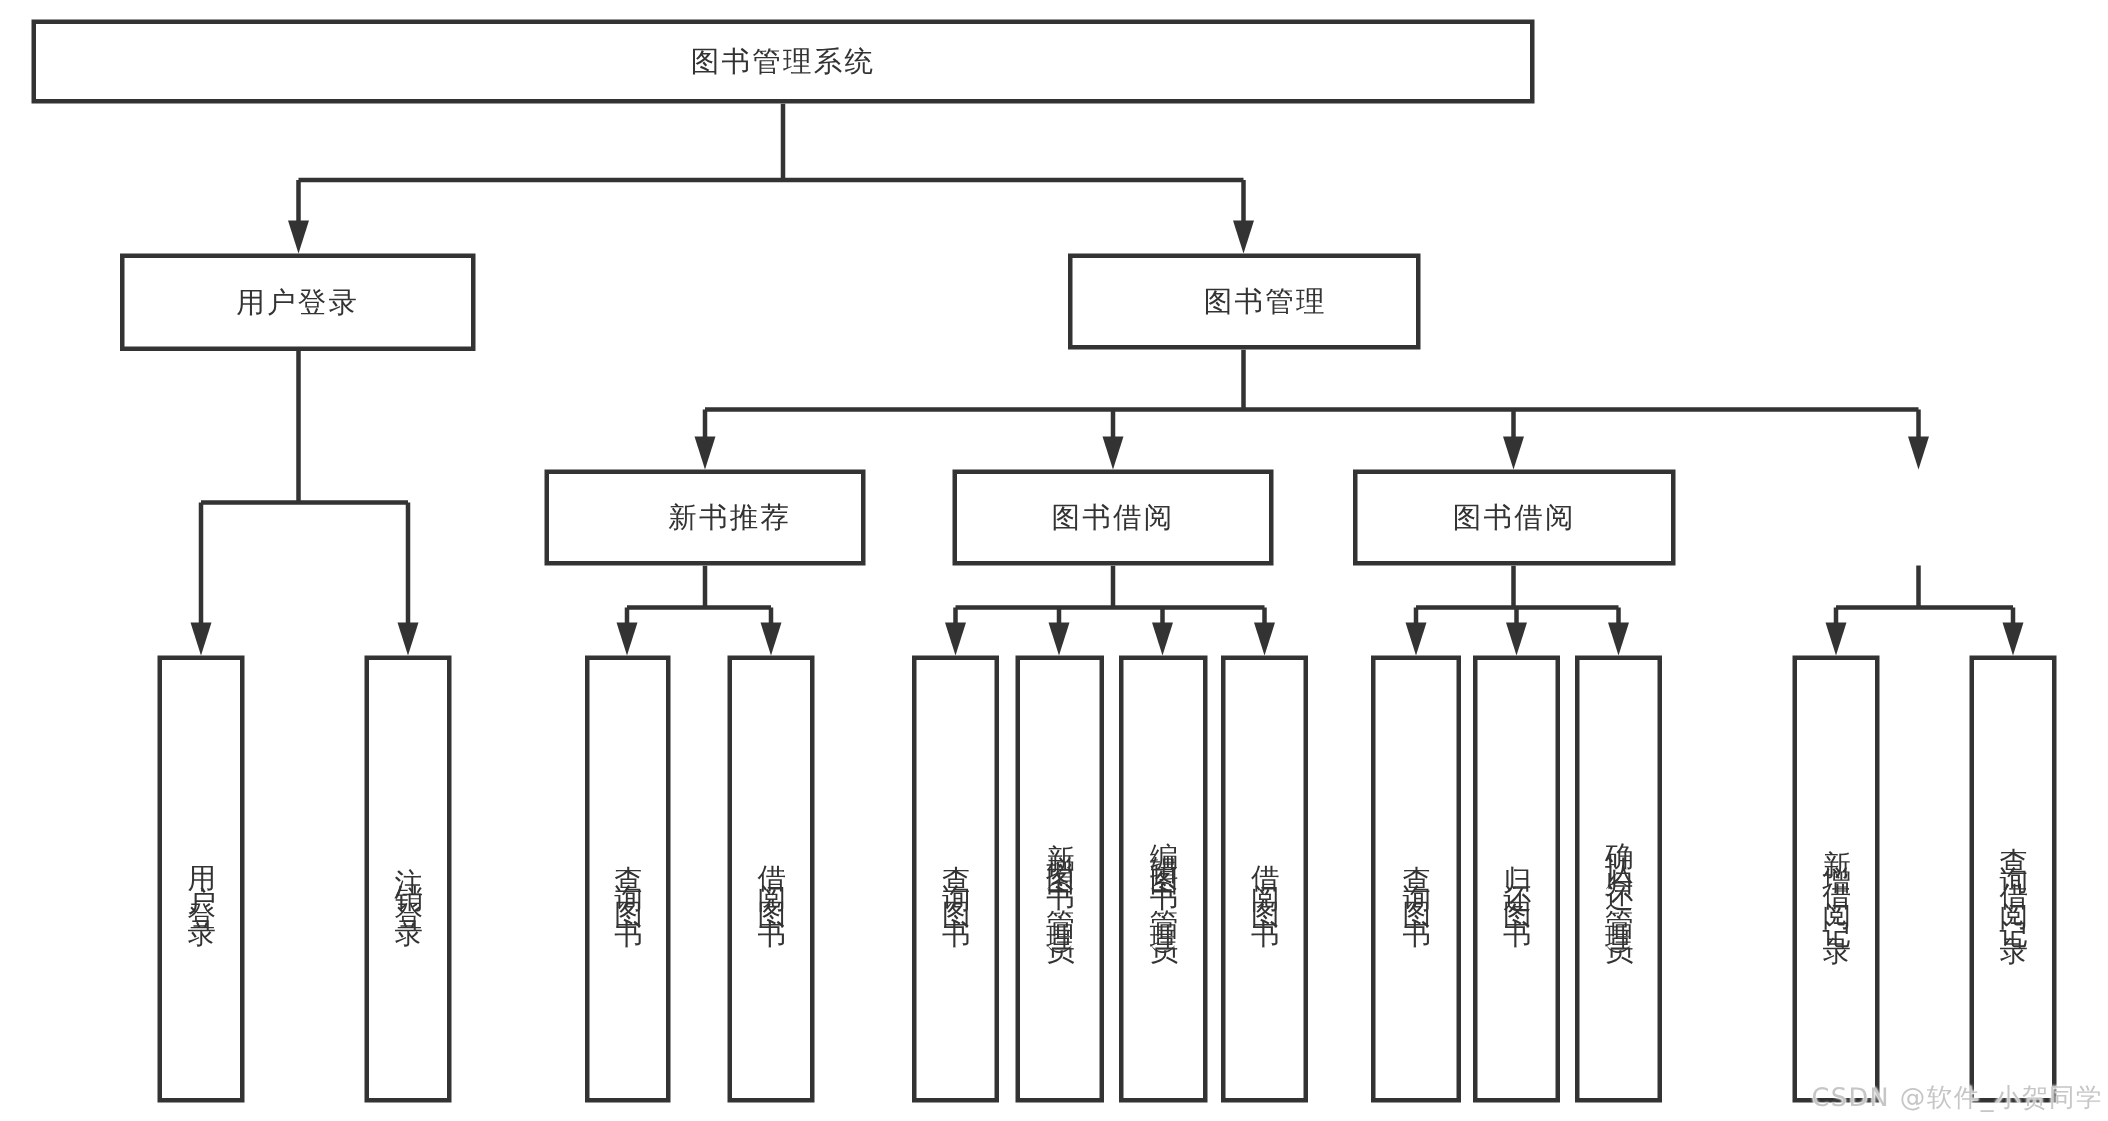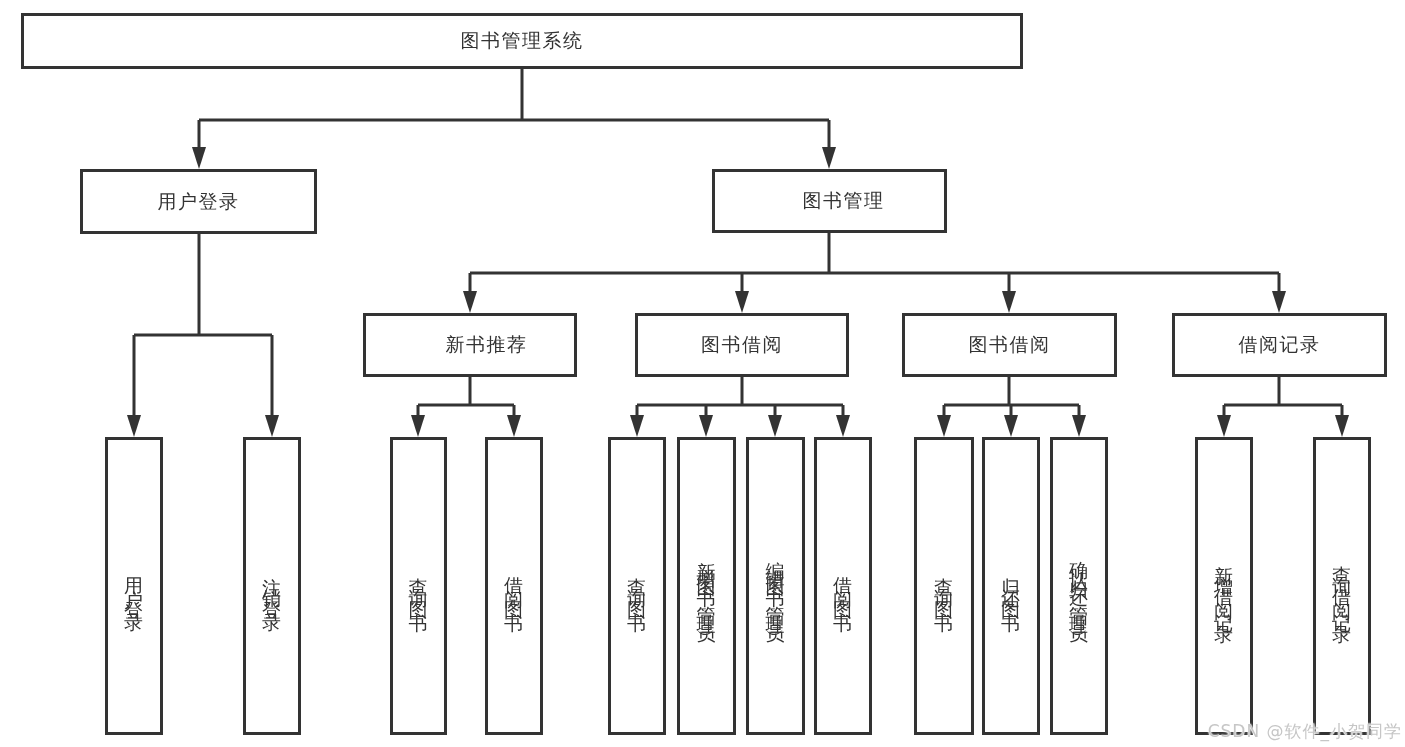--- a/index.html
+++ b/index.html
@@ -83,23 +83,20 @@
 
   <div class="box" style="left:363px;top:313px;width:214px;height:64px;padding-left:33px;">
     <span class="hlabel">新书推荐</span>
   </div>
   <div class="box" style="left:635px;top:313px;width:214px;height:64px;">
     <span class="hlabel">图书借阅</span>
   </div>
   <div class="box" style="left:902px;top:313px;width:215px;height:64px;">
     <span class="hlabel">图书借阅</span>
   </div>
-  <div class="box" style="left:1172px;top:313px;width:215px;height:64px;">
-    <span class="hlabel">借阅记录</span>
-  </div>
 
   <div class="box" style="left:105px;top:437px;width:58px;height:298px;">
     <span class="vlabel">用户登录</span>
   </div>
   <div class="box" style="left:243px;top:437px;width:58px;height:298px;">
     <span class="vlabel">注销登录</span>
   </div>
 
   <div class="box" style="left:390px;top:437px;width:57px;height:298px;">
     <span class="vlabel">查询图书</span>

